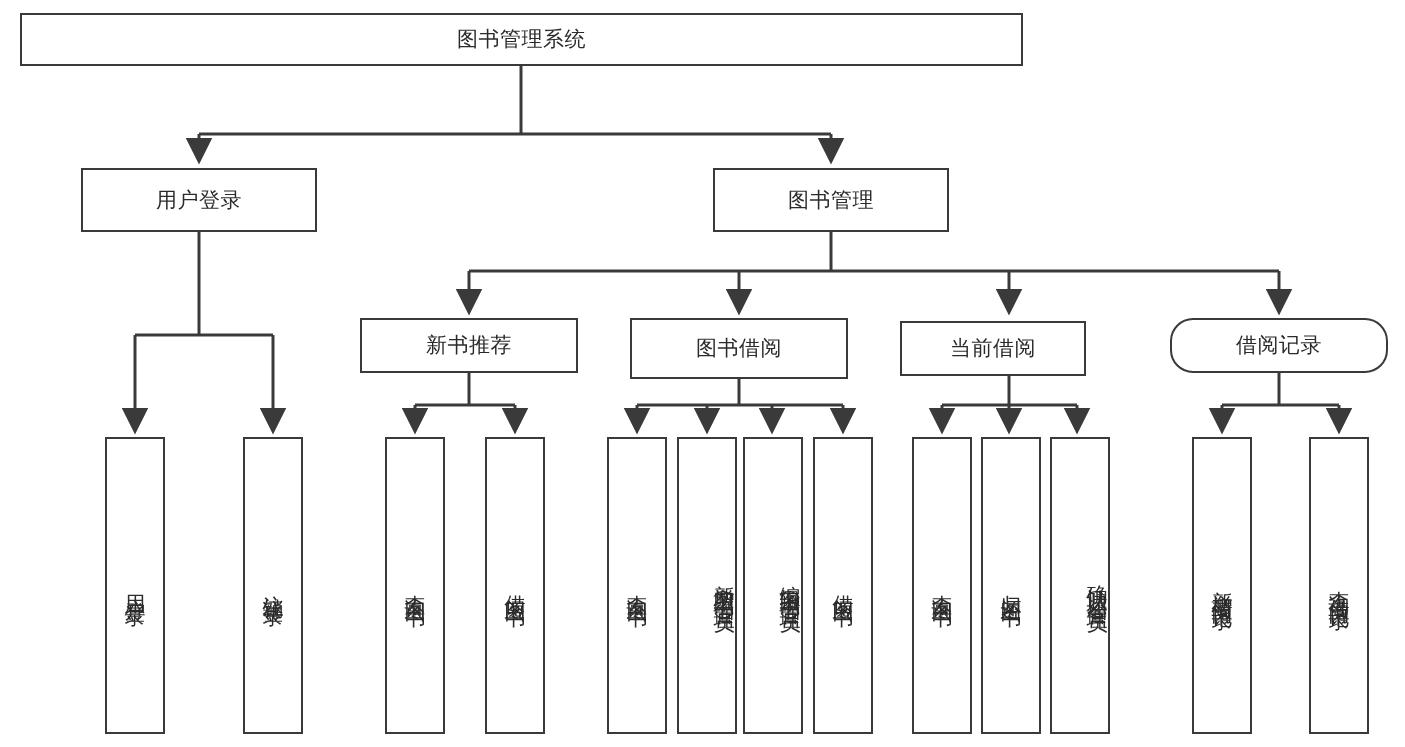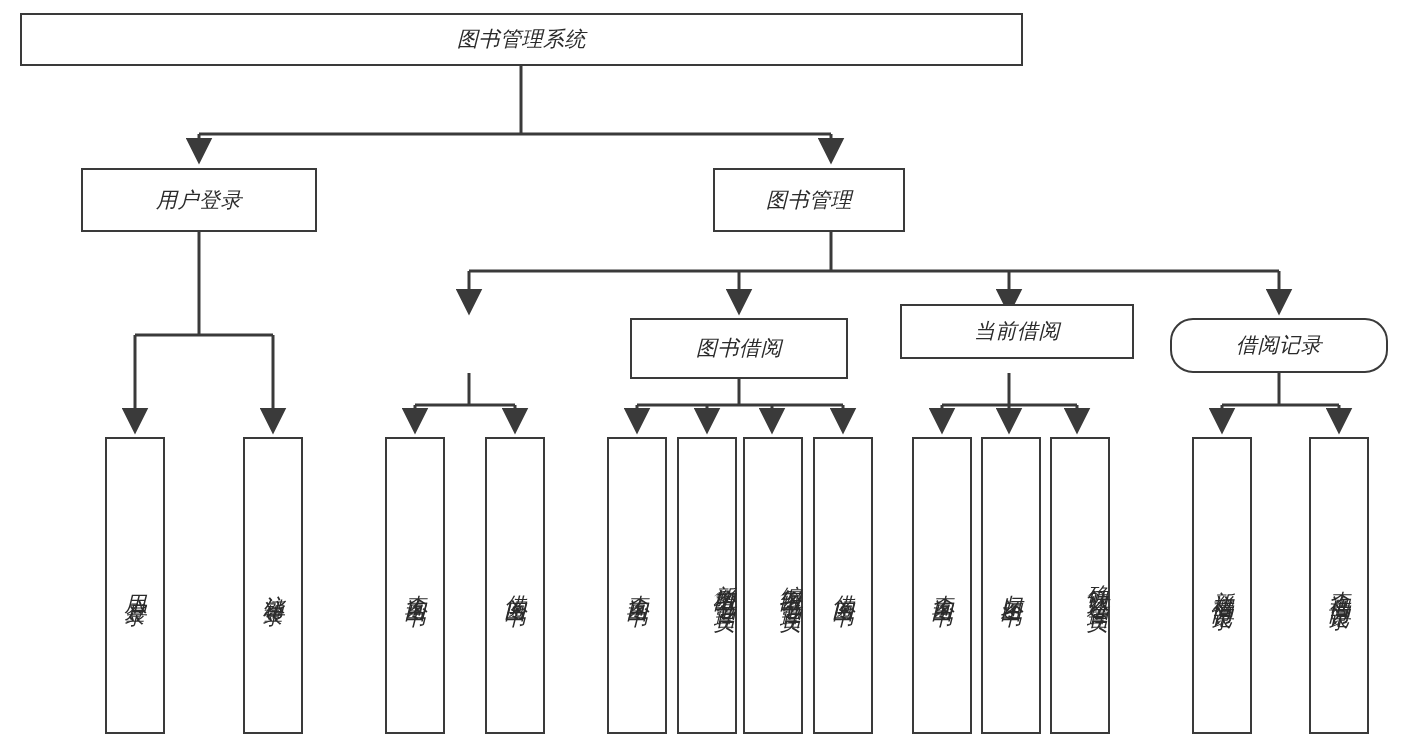--- a/index.html
+++ b/index.html
@@ -9,21 +9,20 @@
   }
   body {
     font-family: "DejaVu Sans", "Liberation Sans", sans-serif;
   }
   #canvas {
     position: relative;
     width: 1405px;
     height: 747px;
     background: #ffffff;
     overflow: hidden;
-    font-style: italic;
   }
   #edges {
     position: absolute;
     left: 0;
     top: 0;
     width: 1405px;
     height: 747px;
   }
   .node {
     position: absolute;
@@ -123,28 +122,31 @@
     </g>
   </svg>
 
   <div class="node h" style="left:20px; top:13px; width:1003px; height:53px;">
     <span class="lbl">图书管理系统</span>
   </div>
 
   <div class="node h" style="left:81px; top:168px; width:236px; height:64px;">
     <span class="lbl">用户登录</span>
   </div>
-  <div class="node h" style="left:713px; top:168px; width:192px; height:64px;">
+  <div class="node h" style="left:713px; top:168px; width:236px; height:64px;">
     <span class="lbl">图书管理</span>
   </div>
 
+  <div class="node h" style="left:360px; top:318px; width:218px; height:55px;">
+    <span class="lbl">新书推荐</span>
+  </div>
   <div class="node h" style="left:630px; top:318px; width:218px; height:61px;text-align:center;">
     <span class="lbl">图书借阅</span>
   </div>
-  <div class="node h" style="left:900px; top:304px; width:234px; height:55px;">
+  <div class="node h" style="left:900px; top:321px; width:186px; height:55px;">
     <span class="lbl">当前借阅</span>
   </div>
   <div class="node h" style="left:1170px; top:318px; width:218px; height:55px;border-radius:23px;">
     <span class="lbl">借阅记录</span>
   </div>
 
   <div class="node v mid" style="left:105px; top:437px; width:60px; height:297px;">
     <span class="lbl">用户登录</span>
   </div>
   <div class="node v mid" style="left:243px; top:437px; width:60px; height:297px;">

